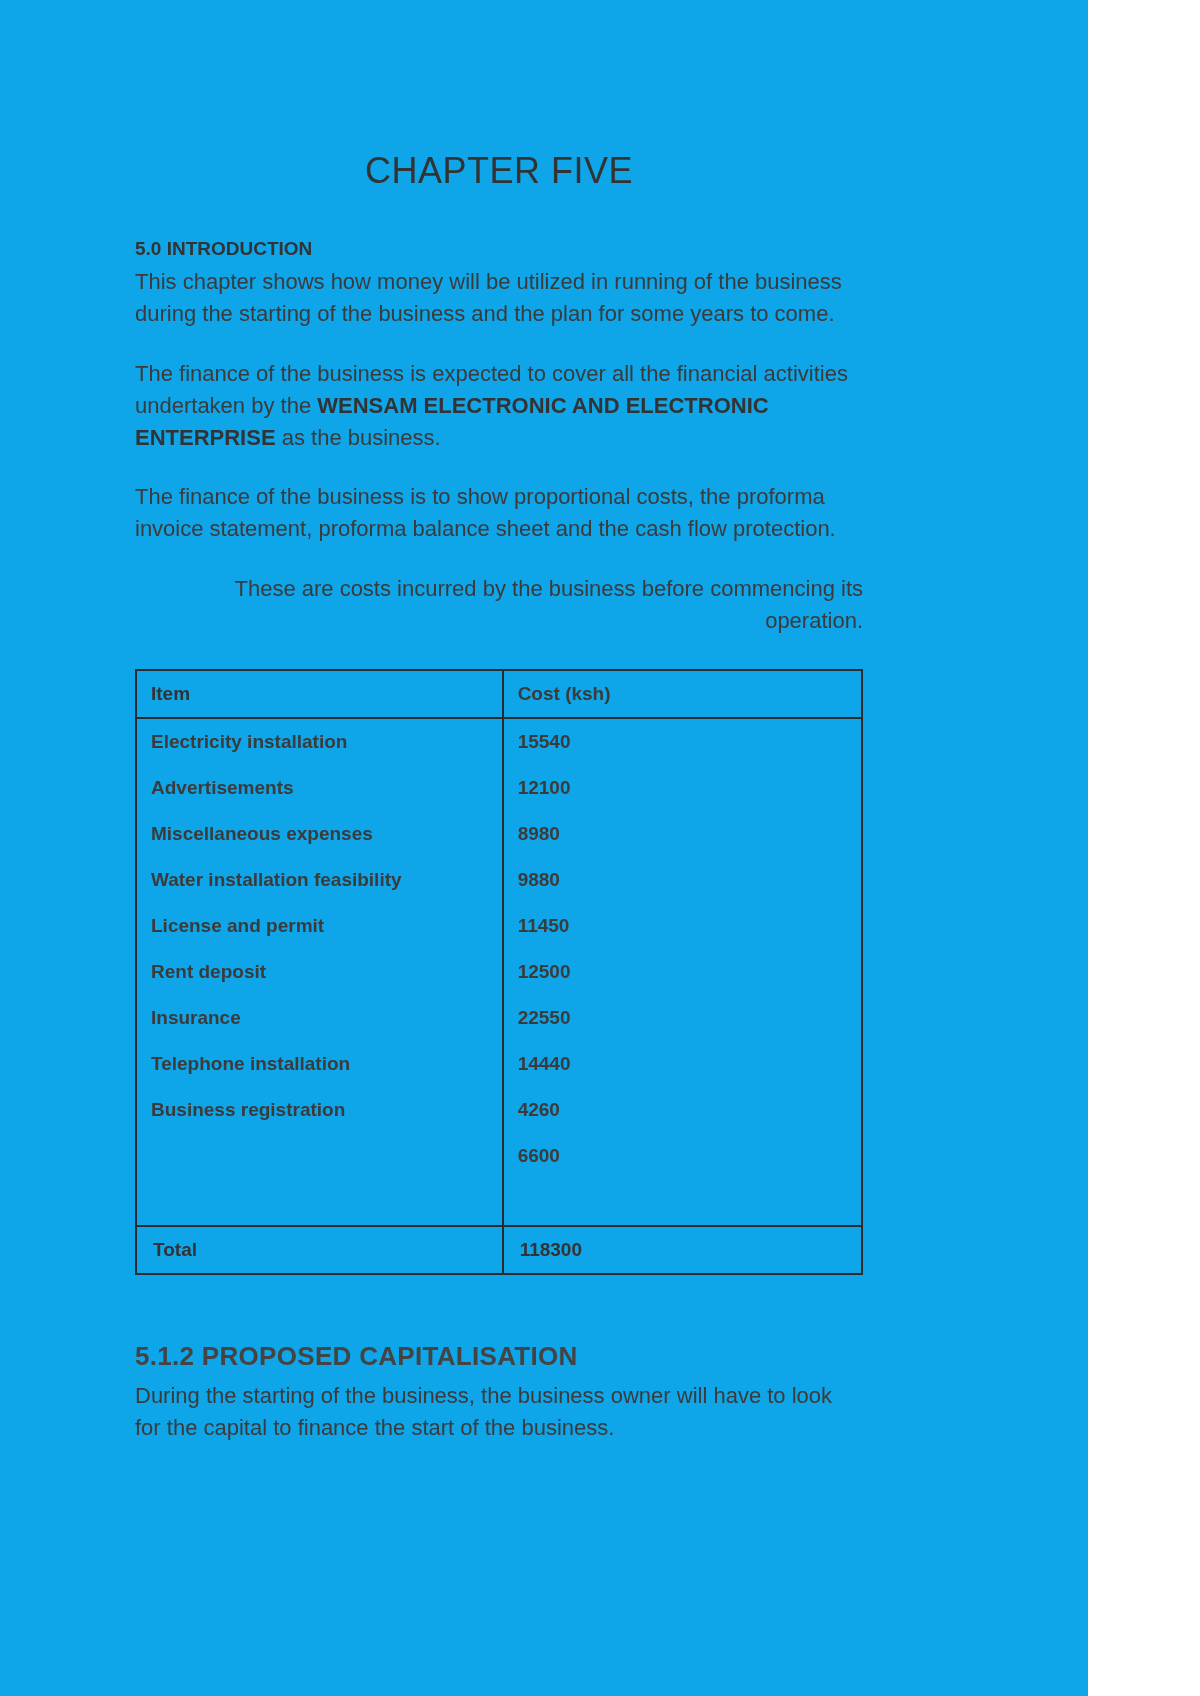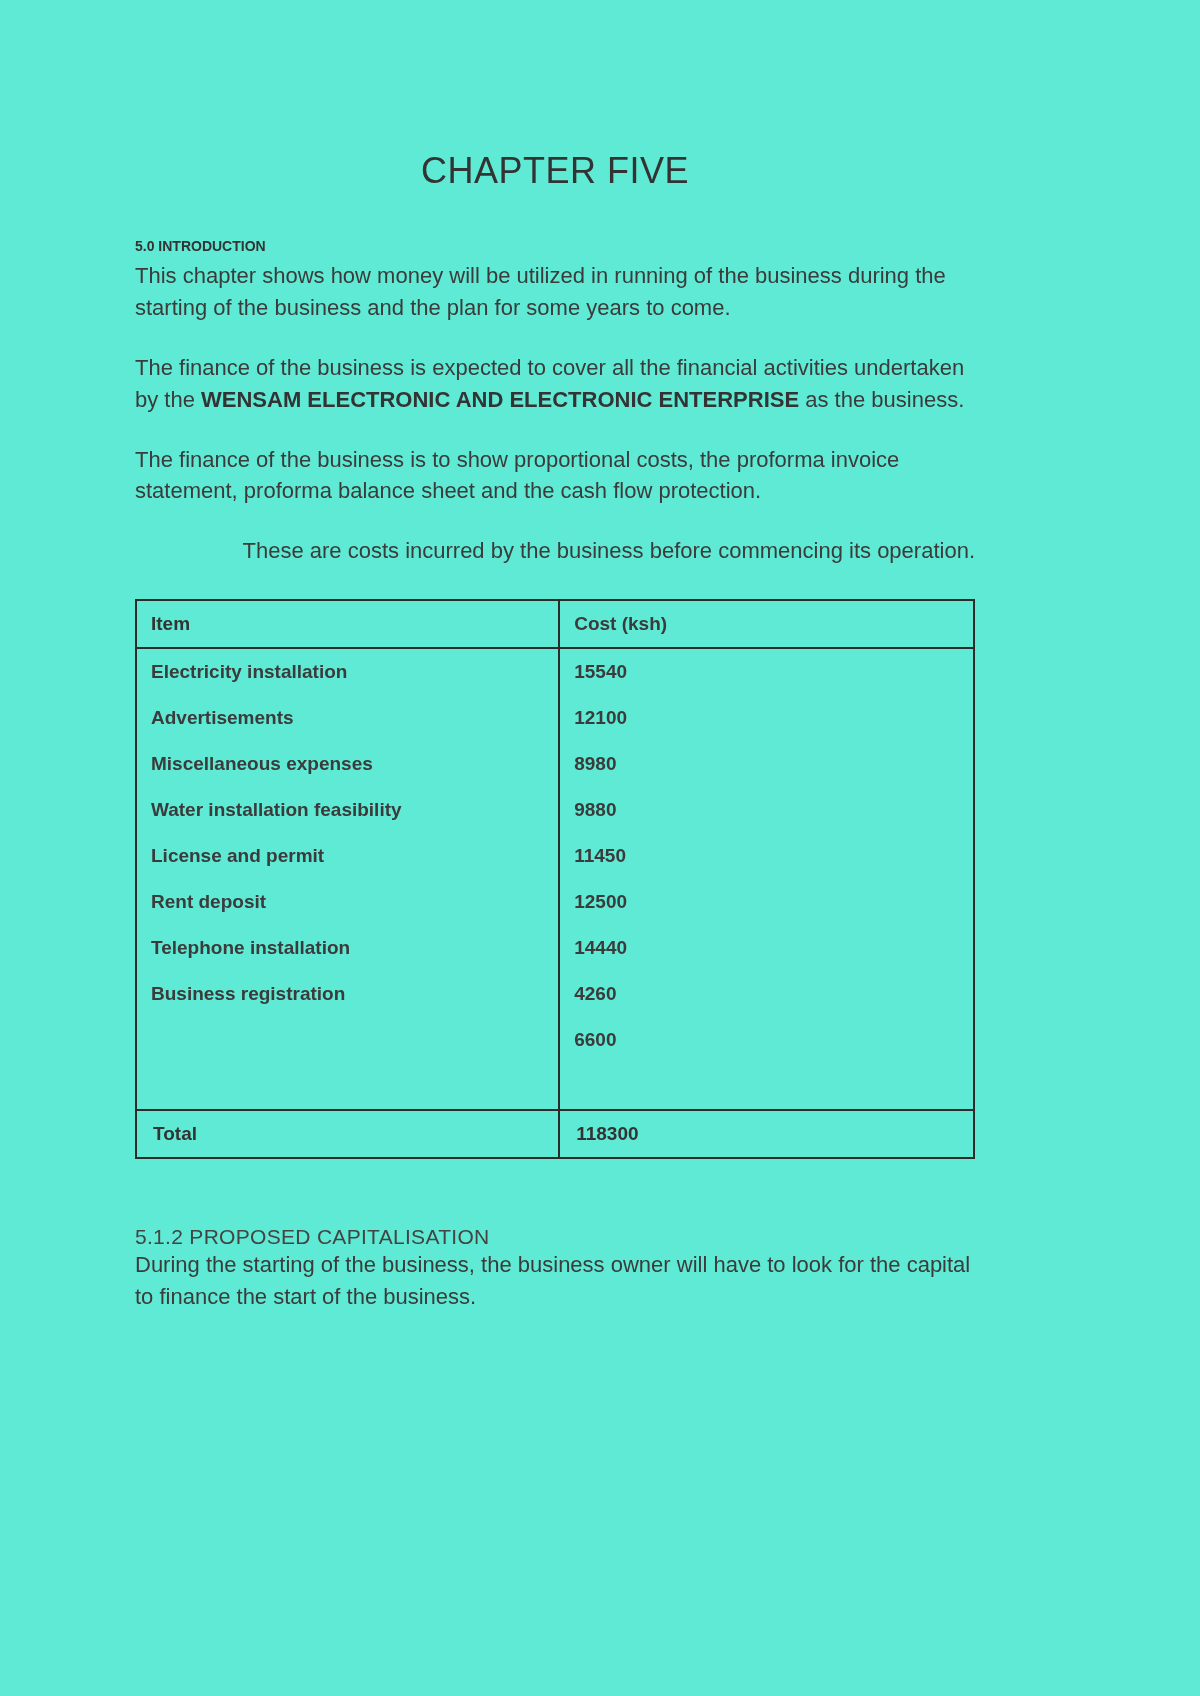--- a/index.html
+++ b/index.html
@@ -1,51 +1,51 @@
 <!DOCTYPE html>
 <html><head>
 <meta charset="utf-8">
 <style>
   html, body {
     margin: 0;
     padding: 0;
     background: #ffffff;
   }
   .page {
-    width: 1200px;
+    width: 1088px;
     height: 1696px;
     box-sizing: border-box;
-    background: #5eead4;
+    background: #0ea5e9;
     padding: 150px 225px 0 135px;
     font-family: "Liberation Sans", "DejaVu Sans", sans-serif;
     color: #3b3b3b;
     overflow: hidden;
   }
   .doc-title {
     text-align: center;
     font-size: 36px;
     font-weight: 400;
     color: #333333;
     margin: 0 0 46px 0;
     letter-spacing: 0.5px;
   }
   .doc-title.second {
     margin-bottom: 26px;
   }
   .section-heading {
-    font-size: 14px;
+    font-size: 19px;
     font-weight: 700;
     color: #333333;
     margin: 0 0 6px 0;
   }
   .sub-heading {
-    font-size: 21px;
-    font-weight: 400;
+    font-size: 26px;
+    font-weight: 700;
     color: #444444;
-    margin: 64px 0 0 0;
+    margin: 64px 0 8px 0;
     letter-spacing: 0.3px;
   }
   p.body-text {
     font-size: 22px;
     line-height: 1.45;
     margin: 0 0 28px 0;
     color: #3b3b3b;
   }
   p.body-text.tight {
     margin-bottom: 6px;
@@ -134,20 +134,24 @@
         </tr>
         <tr>
           <td>License and permit</td>
           <td>11450</td>
         </tr>
         <tr>
           <td>Rent deposit</td>
           <td>12500</td>
         </tr>
         <tr>
+          <td>Insurance</td>
+          <td>22550</td>
+        </tr>
+        <tr>
           <td>Telephone installation</td>
           <td>14440</td>
         </tr>
         <tr>
           <td>Business registration</td>
           <td>4260</td>
         </tr>
         <tr>
           <td>&nbsp;</td>
           <td>6600</td>

